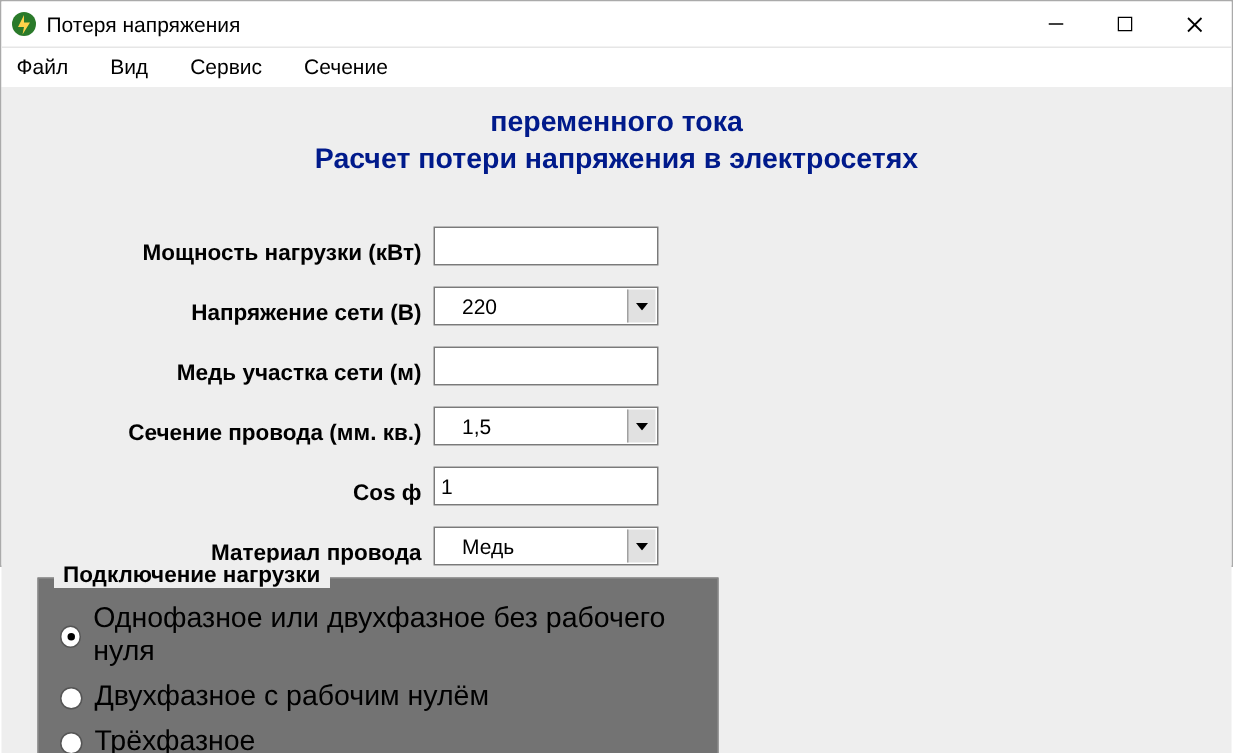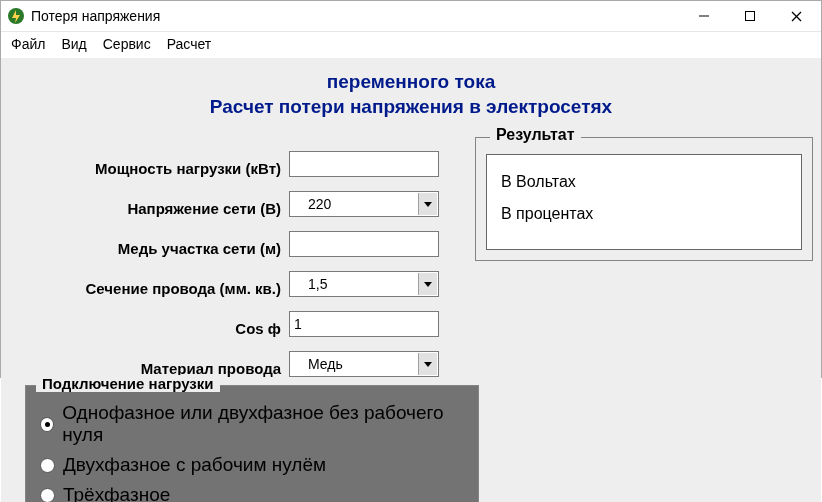--- a/index.html
+++ b/index.html
@@ -46,21 +46,21 @@
   }
   .winbtn {
     width: 46px;
     display: flex;
     align-items: center;
     justify-content: center;
     color: #000;
   }
   .menubar {
     display: flex;
-    gap: 16px;
+    gap: 28px;
     padding: 4px 10px 6px 10px;
     font-size: 14px;
     color: #000;
     background: #fff;
   }
   .menubar .menuitem { cursor: default; }
   .client {
     flex: 1;
     background: #eee;
     position: relative;
@@ -221,21 +221,21 @@
           <line x1="10" y1="1" x2="1" y2="10" stroke="currentColor" stroke-width="1.2"></line>
         </svg>
       </div>
     </div>
   </div>
 
   <div class="menubar">
     <span class="menuitem">Файл</span>
     <span class="menuitem">Вид</span>
     <span class="menuitem">Сервис</span>
-    <span class="menuitem">Расчет</span>
+    <span class="menuitem">Сечение</span>
   </div>
 
   <div class="client">
 
     <div class="heading">
       <div>переменного тока</div>
       <div>Расчет потери напряжения в электросетях</div>
     </div>
 
     <div class="form-area">
@@ -313,24 +313,17 @@
             <span>Двухфазное с рабочим нулём</span>
           </div>
           <div class="radio-row">
             <span class="radio"></span>
             <span>Трёхфазное</span>
           </div>
         </div>
 
       </div>
 
-      <div class="result-box">
-        <span class="legend">Результат</span>
-        <div class="result-inner">
-          <div>В Вольтах</div>
-          <div>В процентах</div>
-        </div>
-      </div>
 
     </div>
 
   </div>
 </div>
 
 </body></html>

